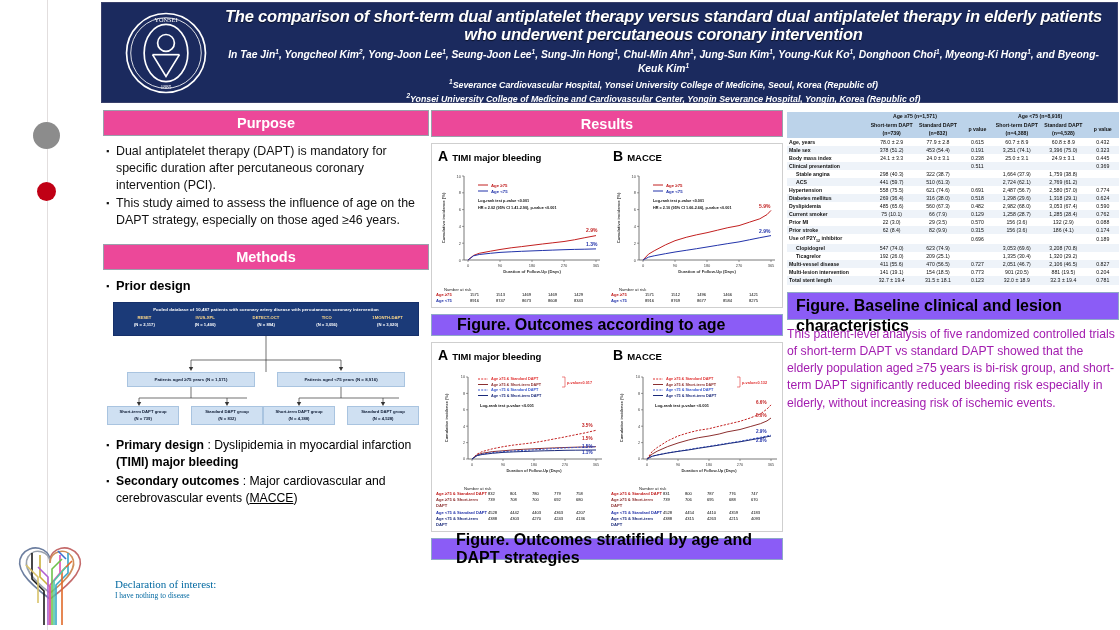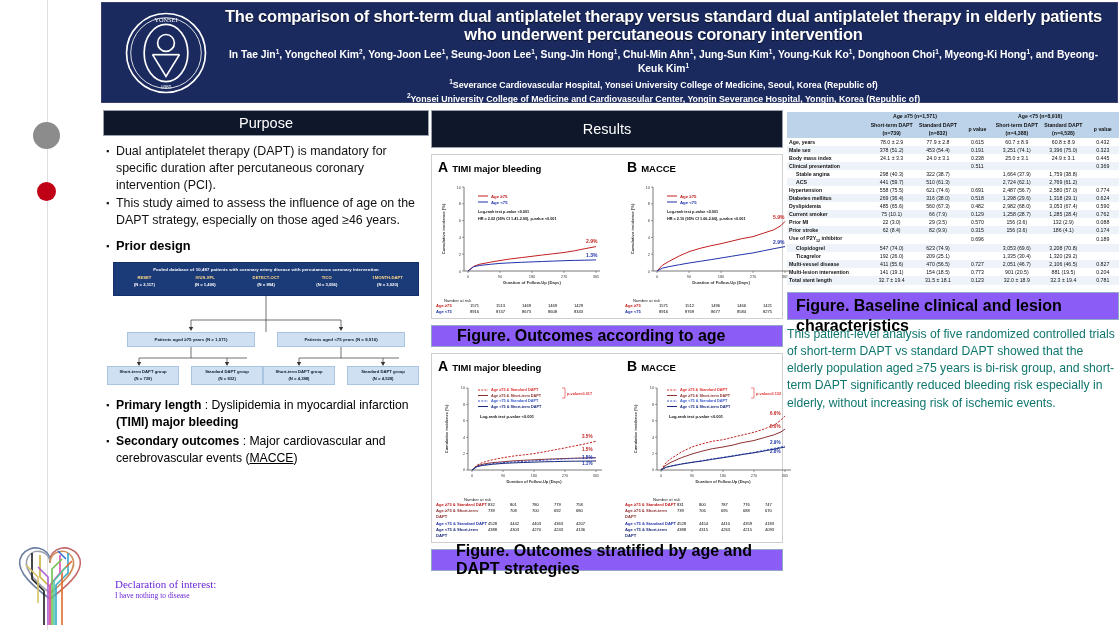--- a/index.html
+++ b/index.html
@@ -20,32 +20,32 @@
   .heart-logo { position:absolute; left:4px; top:533px; width:92px; height:92px; }
 
   
   .banner {
     position:absolute; left:101px; top:2px; width:1017px; height:101px;
     background:#1b2a5e; border:1px solid #39406b;
     display:flex; align-items:center;
   }
   .banner-inner { position:relative; width:100%; height:100%; }
   .seal { position:absolute; left:22px; top:8px; width:84px; height:84px; }
-  .banner-text { position:absolute; left:118px; top:4px; right:10px; text-align:center; color:#fff; }
+  .banner-text { position:absolute; left:118px; top:4px; right:10px; text-align:center; color:#fff;font-style:italic; }
   .ptitle {
     font-size:16.5px; font-weight:bold; line-height:1.12; letter-spacing:-0.2px;
     text-shadow: 0 1px 1px rgba(0,0,0,.6);
   }
   .pauthors { font-size:10.3px; font-weight:bold; line-height:1.25; margin-top:4px; }
   .paffil { font-size:8.8px; font-weight:bold; line-height:1.3; margin-top:1px; }
   .sup { font-size:6.5px; vertical-align:super; }
 
   
   .sec-bar {
-    background:#0f172a; color:#fff; text-align:center; font-weight:normal;
+    background:#ec4899; color:#fff; text-align:center; font-weight:bold;
     border:1px solid #9aa0ac;
     display:flex; align-items:center; justify-content:center;
   }
   .cap-bar {
     background:#8b5cf6; color:#000; font-weight:bold; font-size:16px;
     border:1px solid #8fa9c8; display:flex; align-items:center; padding-left:8px;
   }
 
   
   .col-left { position:absolute; left:103px; top:110px; width:326px; }
@@ -87,30 +87,30 @@
   .flow-leaf.l3 { left:158px; }
   .flow-leaf.l4 { left:242px; }
   .flow svg { position:absolute; left:0; top:0; }
 
   .outcomes { margin-top:10px; padding-left:3px; }
   .oc { display:flex; font-size:12.2px; line-height:1.4; margin-bottom:2px; }
   .oc .bullet { width:10px; flex:0 0 10px; font-size:9px; line-height:1.95; }
   .oc b { font-weight:bold; }
   .oc u { text-decoration:underline; }
 
-  .declaration { position:absolute; left:115px; top:578px; width:240px; font-family:"Liberation Serif", serif; color:#6d28d9; }
+  .declaration { position:absolute; left:115px; top:578px; width:240px; font-family:"Liberation Serif", serif; color:#0369a1; }
   .decl-title { font-size:11px; }
   .decl-sub { font-size:7.5px; margin-top:1px; }
 
   
   .col-mid { position:absolute; left:431px; top:110px; width:352px; }
-  #results-bar { height:38px; font-size:14.5px; }
+  #results-bar { height:27px; font-size:14.5px; }
 
   .fig-box { background:#fff; border:1px solid #cfcfcf; margin-top:6px; padding:4px 2px 2px 2px; position:relative; }
-  .fig-row { display:flex; gap:16px; }
+  .fig-row { display:flex; gap:2px; }
   .fig-half { width:173px; position:relative; }
   .fig-label { font-size:12px; font-weight:bold; margin-left:4px; }
   .fig-label .big { font-size:14px; font-weight:bold; }
   .fig-label .nm { font-size:9.5px; font-weight:bold; margin-left:4px; }
 
   .km { position:relative; width:173px; height:122px; }
   .km svg { display:block; }
   .risk-title { font-size:4.2px; margin-left:10px; margin-top:1px; color:#222; }
   .risk-row { display:flex; font-size:4.1px; margin-left:2px; line-height:1.55; }
   .risk-row .lbl { width:34px; font-weight:bold; }
@@ -136,21 +136,21 @@
   table.baseline td { padding:0.7px 2px; line-height:1.28; }
   table.baseline td.lab { text-align:left; font-weight:bold; width:86px; }
   table.baseline td.lab.ind { padding-left:9px; }
   table.baseline td.num { text-align:center; width:49px; }
   table.baseline td.p { text-align:center; width:34px; }
   table.baseline tbody tr.alt { background:#eef3f9; }
   .hdr-grp { font-weight:bold; }
 
   #cap3 { height:28px; margin-top:7px; align-items:flex-start; padding-top:3px; line-height:1.25; }
   #concl-bar { height:27px; font-size:16px; margin-top:2px; }
-  .concl-text { font-size:12.2px; line-height:1.42; margin-top:6px; color:#0f766e; }
+  .concl-text { font-size:12.2px; line-height:1.42; margin-top:6px; color:#a21caf; }
 </style>
 </head>
 <body>
 
 <div id="poster">
 
   <div class="rail-line"></div>
   <div class="rail-dot gray"></div>
   <div class="rail-dot red"></div>
 
@@ -203,20 +203,21 @@
       <div class="bl">
         <span class="bullet">▪</span>
         <span class="txt">Dual antiplatelet therapy (DAPT) is mandatory for specific duration after percutaneous coronary intervention (PCI).</span>
       </div>
       <div class="bl">
         <span class="bullet">▪</span>
         <span class="txt">This study aimed to assess the influence of age on the DAPT strategy, especially on those aged ≥46 years.</span>
       </div>
     </div>
 
+    <div class="sec-bar" id="methods-bar">Methods</div>
 
     <div class="study-design">
       <span class="bullet" style="width:10px;flex:0 0 10px;font-size:9px;line-height:1.85;">▪</span>
       <span>Prior design</span>
     </div>
 
     <div class="flow">
       <svg width="322" height="125" viewBox="0 0 322 125">
         <g stroke="#333" stroke-width="0.7" fill="none">
           <path d="M161 34 L161 58"></path>
@@ -280,21 +281,21 @@
       </div>
       <div class="flow-leaf l4">
         <span>Standard DAPT group</span>
         <span>(N = 4,528)</span>
       </div>
     </div>
 
     <div class="outcomes">
       <div class="oc">
         <span class="bullet">▪</span>
-        <span><b>Primary length</b><span> : Dyslipidemia in myocardial infarction </span><b>(TIMI) major bleeding</b></span>
+        <span><b>Primary design</b><span> : Dyslipidemia in myocardial infarction </span><b>(TIMI) major bleeding</b></span>
       </div>
       <div class="oc">
         <span class="bullet">▪</span>
         <span><b>Secondary outcomes</b><span> : Major cardiovascular and cerebrovascular events (</span><u>MACCE</u><span>)</span></span>
       </div>
     </div>
   </div>
 
   <div class="declaration">
     <div class="decl-title">Declaration of interest:</div>

